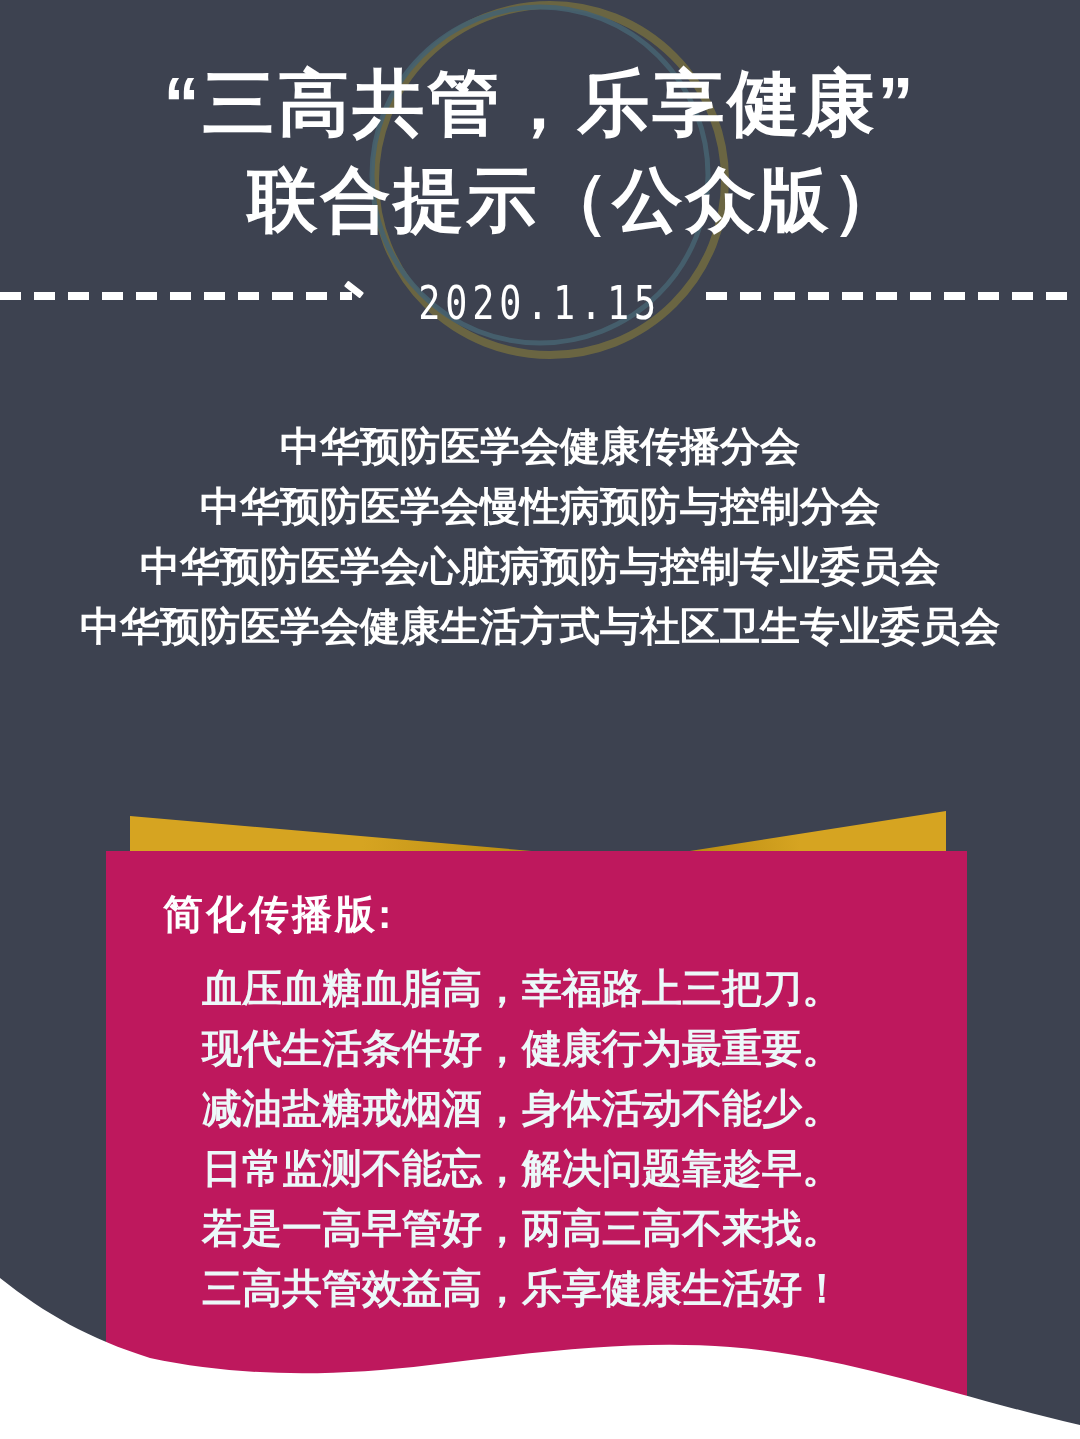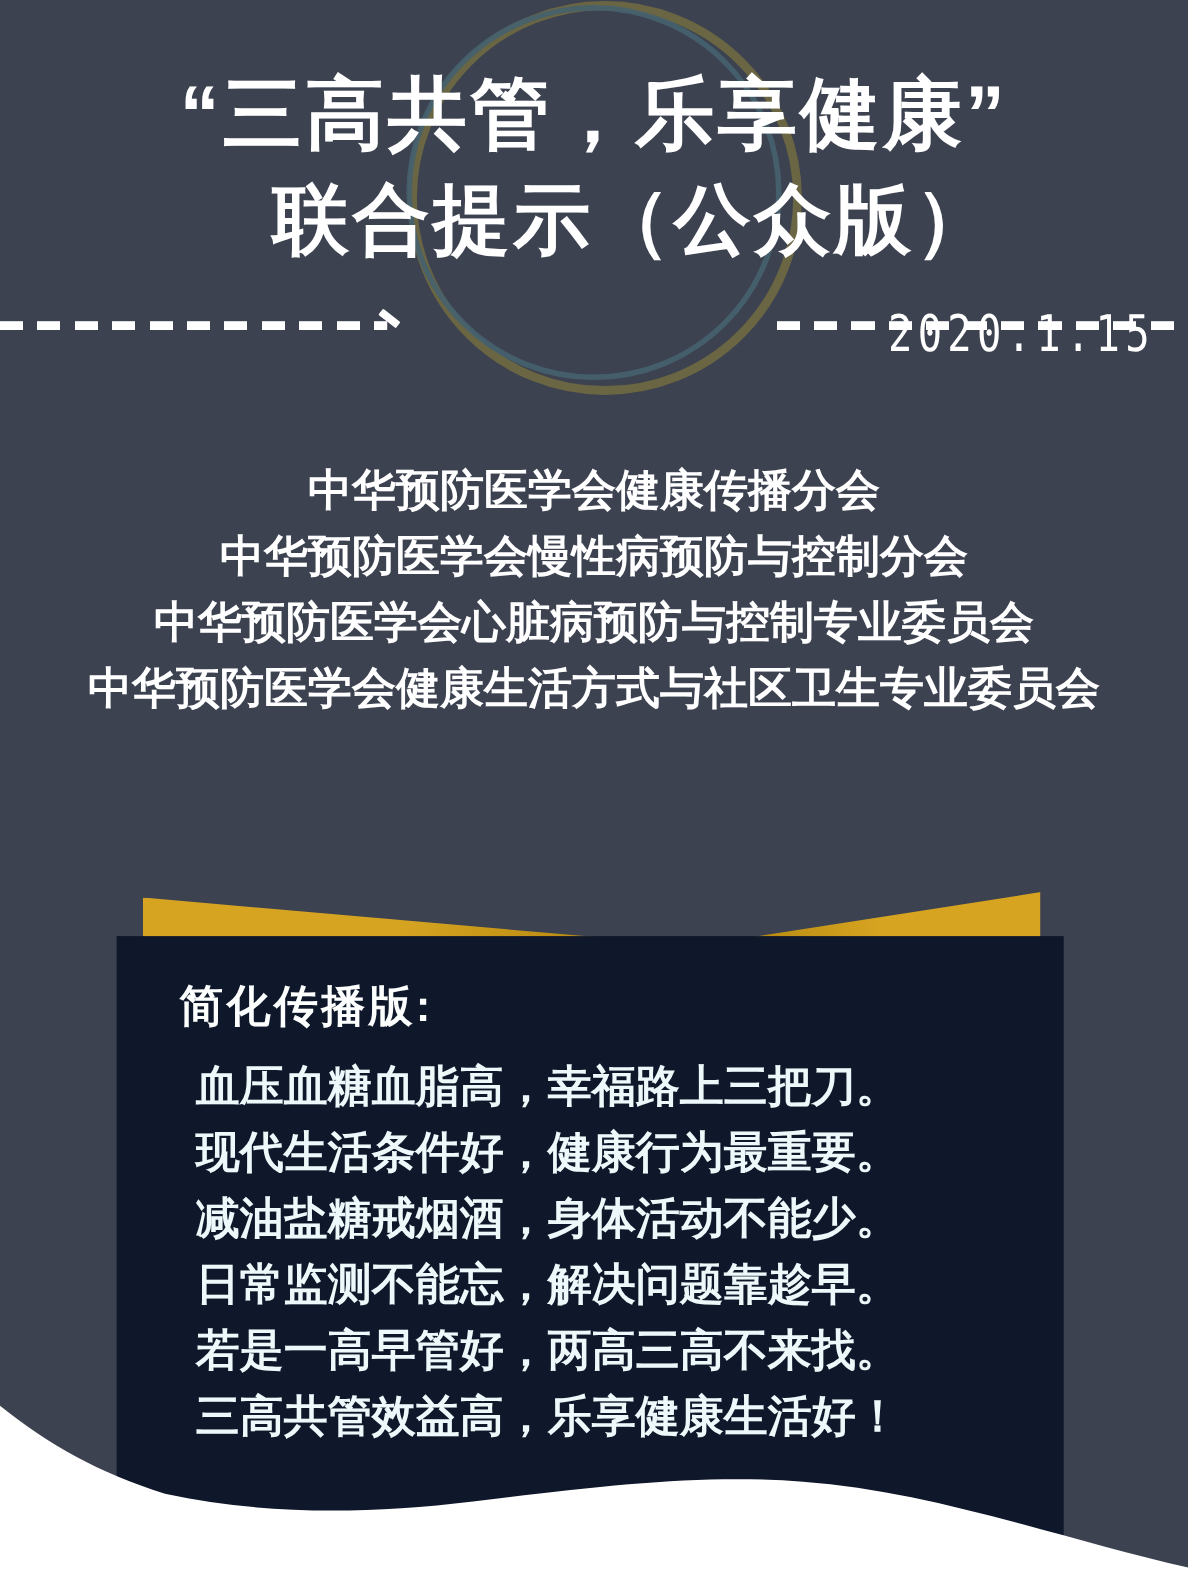--- a/index.html
+++ b/index.html
@@ -22,21 +22,21 @@
     position:absolute;top:292px;height:8px;
     background:repeating-linear-gradient(to right,#ffffff 0 21px,transparent 21px 34px);
   }
   .dash-left{left:0;width:352px;}
   .dash-right{left:706px;width:374px;}
   .dash-tick{
     position:absolute;left:344px;top:286px;width:20px;height:7px;
     background:#ffffff;border-radius:1px;transform:rotate(38deg);
   }
   .date-row{
-    position:absolute;top:276px;left:0;width:100%;text-align:right;
+    position:absolute;top:276px;left:0;width:100%;text-align:center;
   }
   .date-row span{
     display:inline-block;
     font-family:"DejaVu Sans Mono",monospace;
     font-size:46px;color:#ffffff;letter-spacing:6px;
     transform:scaleX(0.8);
   }
   .orgs{
     position:absolute;top:416px;left:0;width:100%;
     text-align:center;color:#ffffff;font-weight:bold;
@@ -48,28 +48,28 @@
     clip-path:polygon(0 0,100% 100%,0 100%);
     background:linear-gradient(100deg,#d6a421 55%,#b5880f 100%);
   }
   .ribbon-right{
     left:677px;top:811px;width:269px;height:42px;
     clip-path:polygon(100% 0,100% 100%,0 100%);
     background:linear-gradient(260deg,#d6a421 55%,#b5880f 100%);
   }
   .card{
     position:absolute;left:106px;top:851px;width:861px;height:588px;
-    background:#0f172a;
+    background:#be185d;
   }
   .card-label{
     margin:36px 0 0 57px;
     font-size:40px;font-weight:bold;color:#fdffff;letter-spacing:3px;
   }
   .poem{
-    margin-top:16px;padding-left:72px;
+    margin-top:16px;padding-left:96px;
     font-size:40px;font-weight:bold;color:#ecf8f9;
     line-height:60px;letter-spacing:0;white-space:nowrap;
   }
   .wave{position:absolute;left:0;bottom:0;}
 </style>
 </head>
 <body>
 
 <div class="poster">
 

